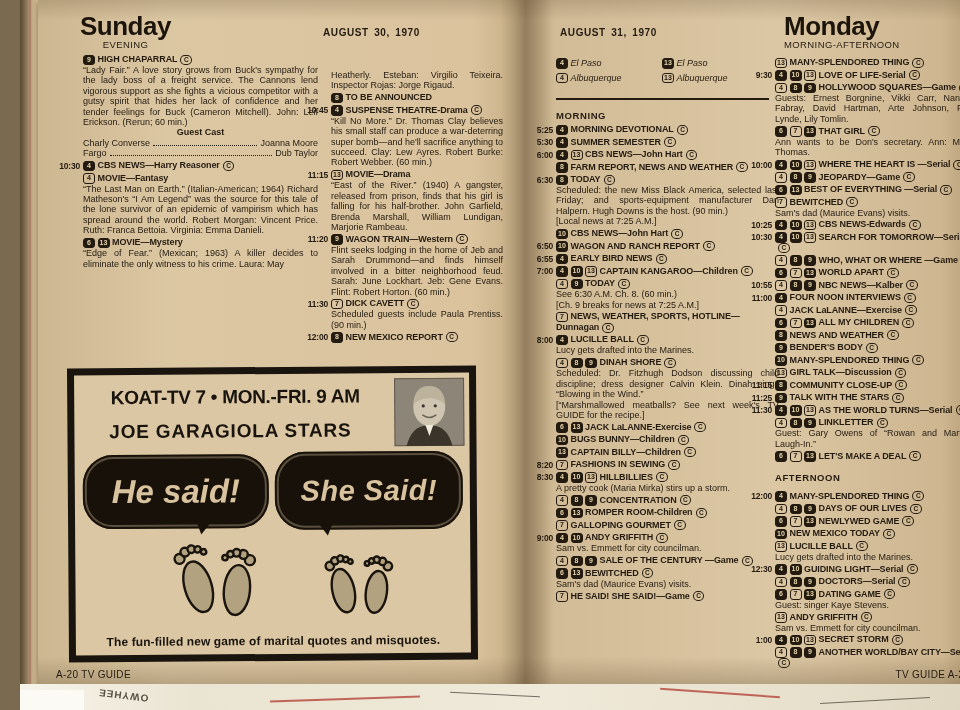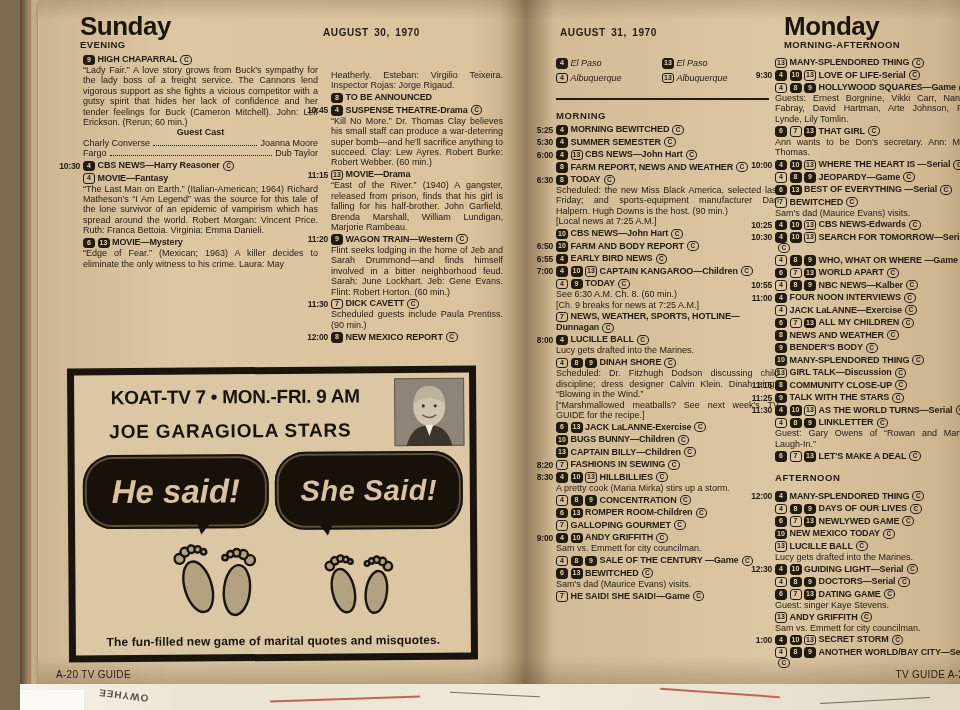--- a/index.html
+++ b/index.html
@@ -19,21 +19,21 @@
   
   #map-strip{position:absolute;left:0;top:684px;width:960px;height:26px;
     background:linear-gradient(to right,#f7f4ea,#eae4d2 18%,#efe9d9 55%,#e6dfcb 85%,#ded6c0);}
   #map-strip .white-corner{position:absolute;left:0;top:6px;width:64px;height:20px;background:#fbfaf4;}
   .map-line{position:absolute;height:2px;background:#b0392f;opacity:.75;}
   .map-line.dark{background:#4a443a;height:1px;}
   #owyhee{position:absolute;left:78px;top:6px;transform:rotate(187deg);font-size:10px;font-weight:700;color:#564f42;letter-spacing:1px;}
 
   
   .day-h1{font-size:26px;font-weight:700;letter-spacing:-.5px;line-height:26px;color:#1d150c;}
-  .day-h2{font-size:9.5px;font-weight:700;letter-spacing:.4px;}
+  .day-h2{font-size:9.5px;font-weight:400;letter-spacing:.4px;text-align:center;}
   .date{position:absolute;font-size:10px;font-weight:700;letter-spacing:.6px;word-spacing:2px;}
   .footer{position:absolute;font-size:10px;font-weight:400;letter-spacing:.3px;}
   .seclabel{position:absolute;font-size:9.5px;font-weight:700;letter-spacing:.6px;}
 
   
   .col{position:absolute;}
   .entry{position:relative;padding-left:30px;margin-bottom:1.5px;}
   .time{position:absolute;left:0;top:0.5px;width:27px;text-align:right;font-weight:700;font-size:8.5px;letter-spacing:-.2px;}
   .econt{font-size:9px;line-height:10.4px;}
   .badge{display:inline-block;min-width:8px;height:8.5px;line-height:8.5px;padding:0 1px;border:1px solid #241b10;border-radius:3px;
@@ -230,21 +230,21 @@
           <span class="lg-city">Albuquerque</span>
         </span>
     </div>
   </div>
   <div id="legend-rule"></div>
 
   <div class="seclabel" style="left:536px;top:110px;">MORNING</div>
   <div class="col" style="left:506px;top:124px;width:253px;">
       <div class="entry">
         <span class="time">5:25</span>
-        <div class="econt"><span class="badge solid">4</span><span class="etitle">MORNING BEWITCHED</span><span class="cbadge">C</span></div>
+        <div class="econt"><span class="badge solid">4</span><span class="etitle">MORNING DEVOTIONAL</span><span class="cbadge">C</span></div>
       </div>
       <div class="entry">
         <span class="time">5:30</span>
         <div class="econt"><span class="badge solid">4</span><span class="etitle">SUMMER SEMESTER</span><span class="cbadge">C</span></div>
       </div>
       <div class="entry">
         <span class="time">6:00</span>
         <div class="econt"><span class="badge solid">4</span><span class="badge outline">13</span><span class="etitle">CBS NEWS—John Hart</span><span class="cbadge">C</span></div>
       </div>
       <div class="entry">
@@ -252,21 +252,21 @@
       </div>
       <div class="entry">
         <span class="time">6:30</span>
         <div class="econt"><span class="badge solid">8</span><span class="etitle">TODAY</span><span class="cbadge">C</span><div class="edesc">Scheduled: the new Miss Black America, selected last Friday; and sports-equipment manufacturer Dan Halpern. Hugh Downs is the host. (90 min.)</div><div class="edesc">[Local news at 7:25 A.M.]</div></div>
       </div>
       <div class="entry">
         <div class="econt"><span class="badge solid">10</span><span class="etitle">CBS NEWS—John Hart</span><span class="cbadge">C</span></div>
       </div>
       <div class="entry">
         <span class="time">6:50</span>
-        <div class="econt"><span class="badge solid">10</span><span class="etitle">FARM AND BODY REPORT</span><span class="cbadge">C</span></div>
+        <div class="econt"><span class="badge solid">10</span><span class="etitle">WAGON AND RANCH REPORT</span><span class="cbadge">C</span></div>
       </div>
       <div class="entry">
         <span class="time">6:55</span>
         <div class="econt"><span class="badge solid">4</span><span class="etitle">EARLY BIRD NEWS</span><span class="cbadge">C</span></div>
       </div>
       <div class="entry">
         <span class="time">7:00</span>
         <div class="econt"><span class="badge solid">4</span><span class="badge solid">10</span><span class="badge outline">13</span><span class="etitle">CAPTAIN KANGAROO—Children</span><span class="cbadge">C</span></div>
       </div>
       <div class="entry">

